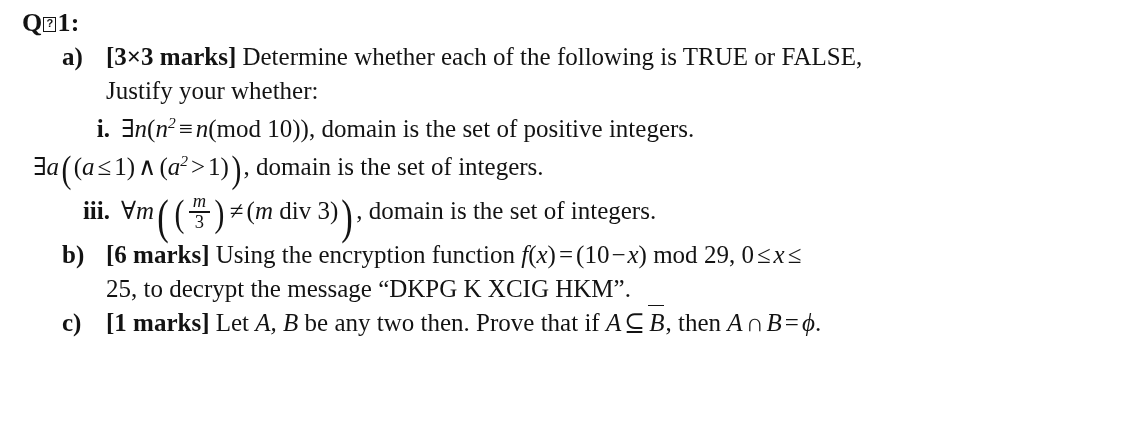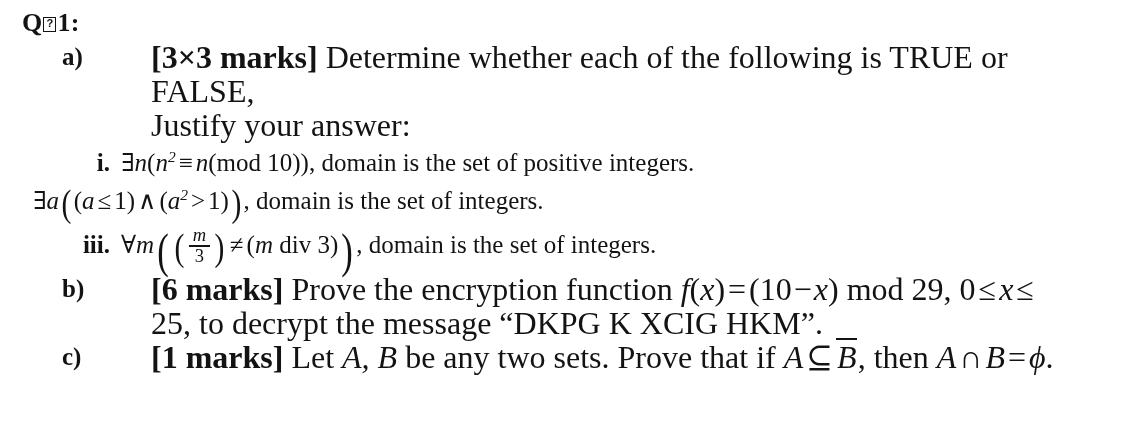--- a/index.html
+++ b/index.html
@@ -67,23 +67,22 @@
     font-weight: bold;
     font-size: 25px;
     line-height: 34px;
     width: 44px;
     padding-left: 40px;
     box-sizing: content-box;
     white-space: pre;
   }
   .item-body {
     flex: 1 1 auto;
-    font-size: 32px;
+    font-size: 25px;
     line-height: 34px;
-    margin-left: 45px;
   }
   .marks {
     font-weight: bold;
   }
 
   
   .roman-list {
     margin: 2px 0 0 0;
   }
   .roman-item {
@@ -190,21 +189,21 @@
 
 <div class="page">
 
   <div class="q-heading"><span>Q</span><span class="tofu"></span><span>1:</span></div>
 
   <div class="item">
     <div class="item-label">a)</div>
     <div class="item-body">
       <span class="marks">[3×3 marks]</span>
       <span>Determine whether each of the following is TRUE or FALSE,</span>
-      <div>Justify your answer:</div>
+      <div>Justify your whether:</div>
     </div>
   </div>
 
   <div class="roman-list">
 
     <div class="roman-item">
       <div class="roman-label">i.</div>
       <div class="roman-body"><span class="nowrap"><span>∃</span><span class="mi">n</span>(<span class="mi">n</span><sup class="exp">2</sup><span class="op">≡</span><span class="mi">n</span>(<span>mod</span>&nbsp;<span>10</span>)),</span>
         <span>domain is the set of positive integers.</span></div>
     </div>
@@ -222,32 +221,32 @@
               <span class="den">3</span>
             </span><span class="paren-med">)</span><span class="op">≠</span>(<span class="mi">m</span>&nbsp;<span>div</span>&nbsp;<span>3</span>)<span class="paren-big">)</span>,</span>
         <span>domain is the set of integers.</span></div>
     </div>
   </div>
 
   <div class="item" style="margin-top:2px;">
     <div class="item-label">b)</div>
     <div class="item-body">
       <span class="marks">[6 marks]</span>
-      <span>Prove the encryption function</span>
+      <span>Using the encryption function</span>
       <span class="nowrap"><span class="mi">f</span>(<span class="mi">x</span>)<span class="op">=</span>(<span>10</span><span class="op-tight">−</span><span class="mi">x</span>)&nbsp;<span>mod</span>&nbsp;<span>29</span>,&nbsp;<span>0</span><span class="op">≤</span><span class="mi">x</span><span class="op">≤</span></span>
       <div><span>25, to decrypt the message “</span><span>DKPG K XCIG HKM</span><span>”.</span></div>
     </div>
   </div>
 
   <div class="item">
     <div class="item-label">c)</div>
     <div class="item-body">
       <span class="marks">[1 marks]</span>
       <span>Let</span>
       <span class="mi">A, B</span>
-      <span>be any two sets. Prove that if</span>
+      <span>be any two then. Prove that if</span>
       <span class="nowrap"><span class="mi">A</span><span class="op">⊆</span><span class="ovl">B</span>,
         <span>then</span>
         <span class="mi">A</span><span class="op">∩</span><span class="mi">B</span><span class="op">=</span><span class="mi">ϕ</span>.</span>
     </div>
   </div>
 
 </div>
 
 </body></html>

